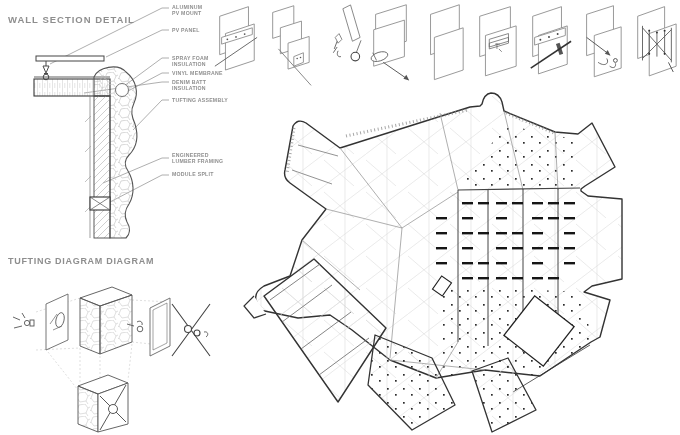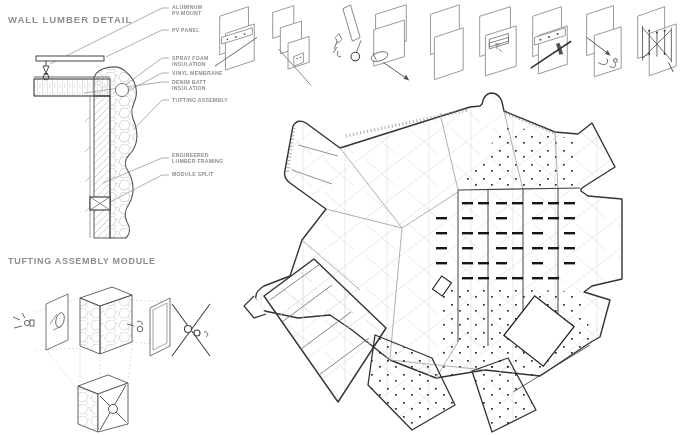--- a/index.html
+++ b/index.html
@@ -15,21 +15,21 @@
   #steps-strip{left:212px;top:1px;width:468px;height:95px;display:flex;
                justify-content:space-between;align-items:flex-start;}
   #steps-strip svg{flex:0 0 auto;}
 </style>
 </head>
 <body>
 
 <div class="canvas">
 
   <div class="sec" id="wall-section" style="left:6px;top:0;width:232px;height:252px;">
-    <h1 class="sec-title" style="left:2px;top:14px;">WALL LUMBER DETAIL</h1>
+    <h1 class="sec-title" style="left:2px;top:14px;">WALL SECTION DETAIL</h1>
 
     <svg width="235" height="250" viewBox="0 0 235 250">
       <defs>
         <pattern id="hx" width="14" height="12" patternUnits="userSpaceOnUse">
           <path d="M3,1 L9,0 L12,4 L10,9 L4,10 L1,6 Z M12,4 L14,3 M10,9 L12,12 M1,6 L0,7" fill="none" stroke="#bdbdbd" stroke-width="0.6"></path>
         </pattern>
         <pattern id="ht" width="7" height="7" patternUnits="userSpaceOnUse">
           <path d="M0,7 L7,0" stroke="#b0b0b0" stroke-width="0.6"></path>
         </pattern>
         <pattern id="vl" width="5" height="9" patternUnits="userSpaceOnUse">
@@ -220,21 +220,21 @@
           <circle cx="28" cy="31" r="1"></circle>
           <circle cx="36" cy="29" r="1"></circle>
         <circle cx="20" cy="53" r="1"></circle>
           <circle cx="36" cy="53" r="1"></circle>
         </g>
       <line x1="40" y1="62" x2="45" y2="72" stroke="#555" stroke-width="1"></line>
     </svg>
   </div>
 
   <div class="sec" id="tufting" style="left:6px;top:252px;width:235px;height:183px;">
-    <h1 class="sec-title" style="left:2px;top:4px;font-size:9px;letter-spacing:.7px;">TUFTING ASSEMBLY MODULE</h1>
+    <h1 class="sec-title" style="left:2px;top:4px;font-size:9px;letter-spacing:.7px;">TUFTING DIAGRAM DIAGRAM</h1>
 
     <svg width="235" height="162" viewBox="0 0 235 162" style="margin-top:20px;">
       <defs>
         <pattern id="hx2" width="14" height="12" patternUnits="userSpaceOnUse">
           <path d="M3,1 L9,0 L12,4 L10,9 L4,10 L1,6 Z M12,4 L14,3 M10,9 L12,12 M1,6 L0,7" fill="none" stroke="#cacaca" stroke-width="0.6"></path>
         </pattern>
       </defs>
 
       <g stroke="#c9c9c9" stroke-width="0.6" stroke-dasharray="2,2" fill="none">
         <path d="M30,40 L74,26 M30,78 L74,76 M126,28 L164,30 M126,70 L164,74"></path>

